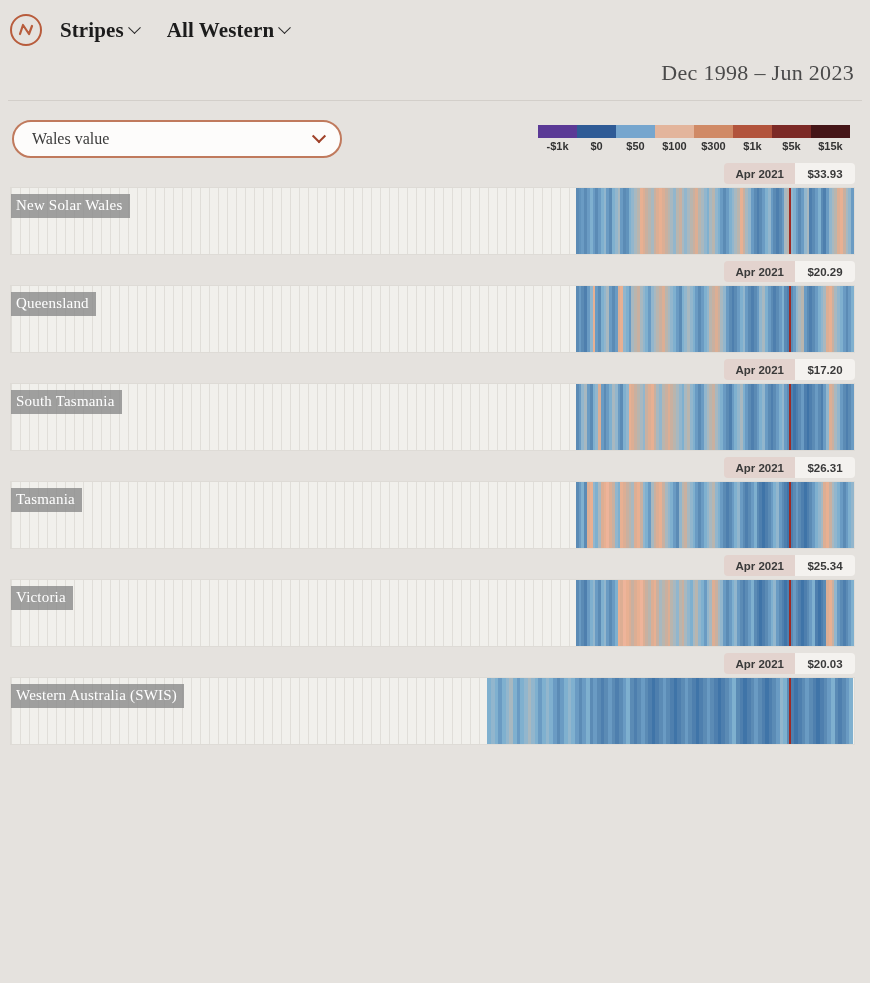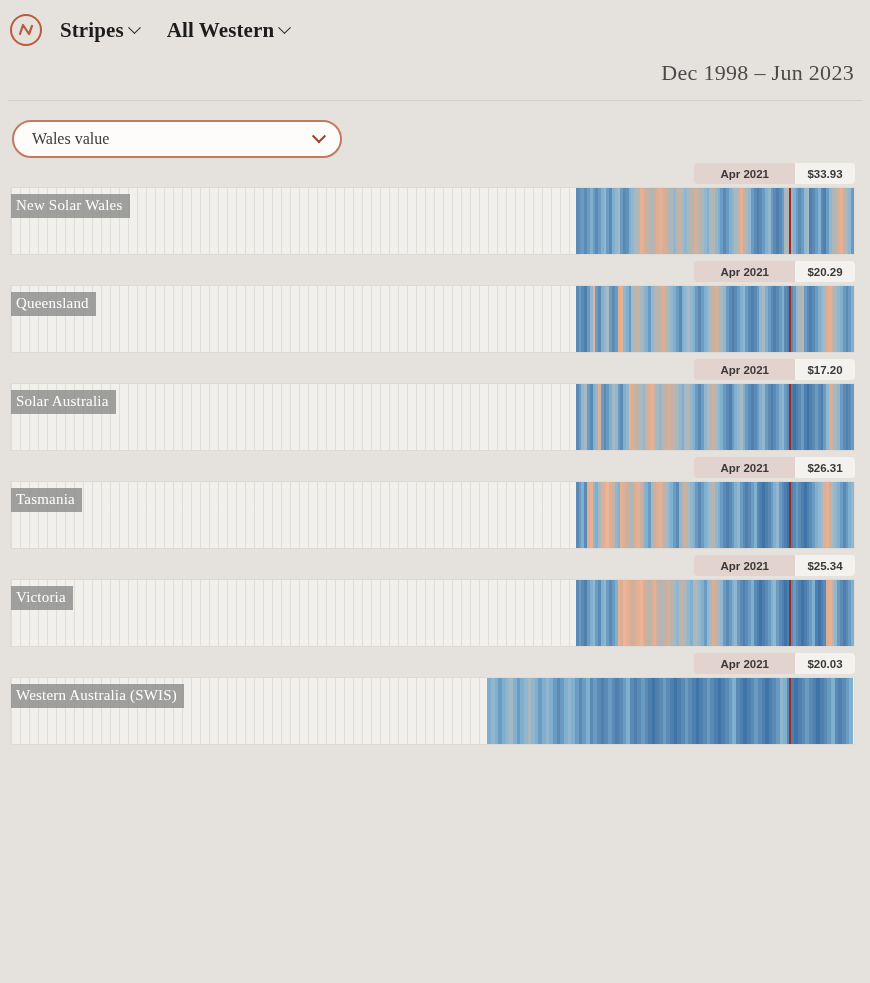--- a/index.html
+++ b/index.html
@@ -112,21 +112,21 @@
   .tt{
     display:flex;align-items:center;
     height:21px;
     font-family:"Liberation Sans", sans-serif;
     font-size:11.5px;
     font-weight:700;
     color:#3a3a3a;
   }
   .tt .date{
     background:#e3d3ce;
-    padding:0 26px;
+    padding:0 11px;
     border-radius:4px 0 0 4px;
     height:21px;display:flex;align-items:center;margin-left:40px;
   }
   .tt .val{
     background:#f4f2ef;
     padding:0 11px;
     border-radius:0 4px 4px 0;
     height:21px;display:flex;align-items:center;
     min-width:60px;justify-content:center;
   }
@@ -200,20 +200,42 @@
 </div>
 <div class="hr"></div>
 
 <div class="controls">
 
   <div class="select-pill">
     <span class="lbl">Wales value</span>
     <i class="sel-chev"></i>
   </div>
 
+  <div class="legend">
+    <div class="legend-bar" id="legend-bar">
+        <i style="background: rgb(91, 58, 150);"></i>
+        <i style="background: rgb(47, 91, 150);"></i>
+        <i style="background: rgb(118, 166, 206);"></i>
+        <i style="background: rgb(227, 181, 156);"></i>
+        <i style="background: rgb(208, 138, 102);"></i>
+        <i style="background: rgb(178, 84, 60);"></i>
+        <i style="background: rgb(124, 42, 38);"></i>
+        <i style="background: rgb(69, 21, 23);"></i>
+      </div>
+    <div class="legend-labels" id="legend-labels">
+        <span>-$1k</span>
+        <span>$0</span>
+        <span>$50</span>
+        <span>$100</span>
+        <span>$300</span>
+        <span>$1k</span>
+        <span>$5k</span>
+        <span>$15k</span>
+      </div>
+  </div>
 
 </div>
 
 <div class="rows" id="rows">
     <div class="row">
       <div class="tooltip">
         <div class="tt">
           <span class="date">Apr 2021</span>
           <span class="val">$33.93</span>
         </div>
@@ -546,21 +568,21 @@
           <i style="background: rgb(201, 176, 160); width: 1%;"></i>
           <i style="background: rgb(168, 184, 192); width: 1%;"></i>
           <i style="background: rgb(146, 182, 205); width: 1%;"></i>
           <i style="background: rgb(106, 155, 195); width: 1%;"></i>
           <i style="background: rgb(91, 139, 181); width: 1%;"></i>
           <i style="background: rgb(78, 127, 174); width: 1%;"></i>
           <i style="background: rgb(91, 139, 181); width: 1%;"></i>
           <i style="background: rgb(106, 155, 195); width: 1%;"></i>
         </div>
         <div class="marker" style="left: 92.3%;"></div>
-        <div class="region-label">Solar Australia</div>
+        <div class="region-label">South Tasmania</div>
       </div>
     </div>
     <div class="row">
       <div class="tooltip">
         <div class="tt">
           <span class="date">Apr 2021</span>
           <span class="val">$26.31</span>
         </div>
       </div>
       <div class="strip-box">

